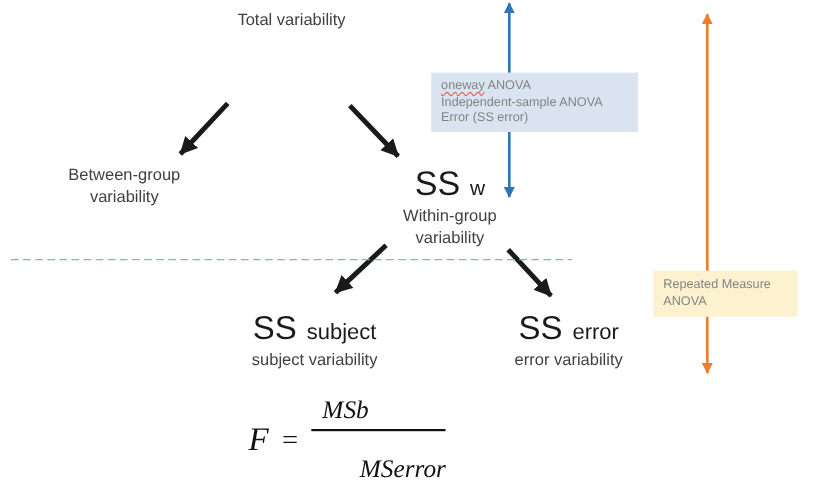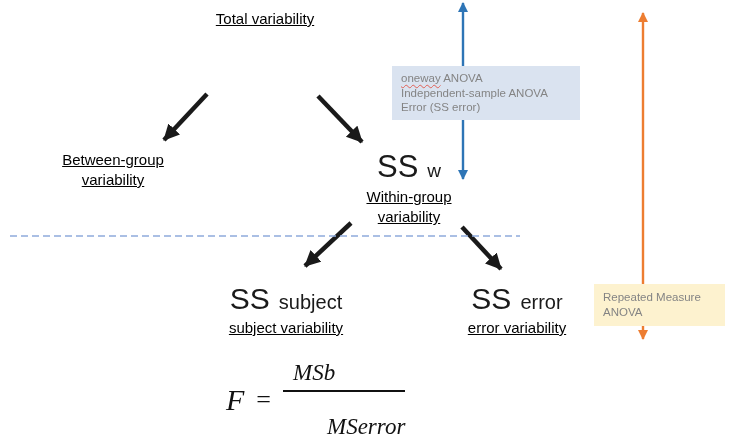--- a/index.html
+++ b/index.html
@@ -26,31 +26,31 @@
   .fill-orange{fill:var(--orange-arrow);}
   .stroke-dash{stroke:var(--dashed-line);}
 
   .node{position:absolute;text-align:center;z-index:2;}
   .ss-line{white-space:nowrap;line-height:1.1;}
   .ss{font-size:31px;font-weight:400;color:var(--black);}
   .sub{margin-left:9px;color:var(--black);}
   .sub.full{font-size:31px;}
   .sub.mid{font-size:19px;}
   .sub.small{font-size:20px;}
-  .cap{font-size:15px;line-height:20px;color:#000000;margin-top:3px;text-decoration:underline;}
+  .cap{font-size:15px;line-height:20px;color:#404040;margin-top:3px;}
 
   .node.total{left:150px;top:6px;width:230px;}
   .node.between{left:13px;top:147px;width:200px;}
   .node.within{left:309px;top:150px;width:200px;}
   .node.subject{left:176px;top:282px;width:220px;}
   .node.error{left:407px;top:282px;width:220px;}
 
   .callout{position:absolute;z-index:3;font-size:11.5px;color:var(--box-text);box-sizing:border-box;}
   .callout.blue{left:392px;top:66px;width:188px;background:var(--blue-box-bg);padding:5px 9px;line-height:14.5px;}
-  .callout.yellow{left:594px;top:246px;width:131px;background:var(--yellow-box-bg);padding:6px 9px;line-height:15px;margin-top:38px;}
+  .callout.yellow{left:594px;top:246px;width:131px;background:var(--yellow-box-bg);padding:6px 9px;line-height:15px;}
   .squiggle{text-decoration:underline wavy var(--squiggle) 1px;text-underline-offset:2px;}
 
   .formula{position:absolute;left:226px;top:360px;z-index:2;display:flex;align-items:center;gap:12px;
     font-family:"Liberation Serif","DejaVu Serif",serif;font-style:italic;color:#111;}
   .formula .f{font-size:30px;}
   .formula .eq{font-size:26px;font-style:normal;}
   .frac{display:inline-flex;flex-direction:column;text-align:left;font-size:23px;gap:19px;}
   .frac .num{padding:0 10px 4px;border-bottom:2.5px solid #111;}
   .frac .den{padding-top:3px;margin-left:44px;}
 </style>

